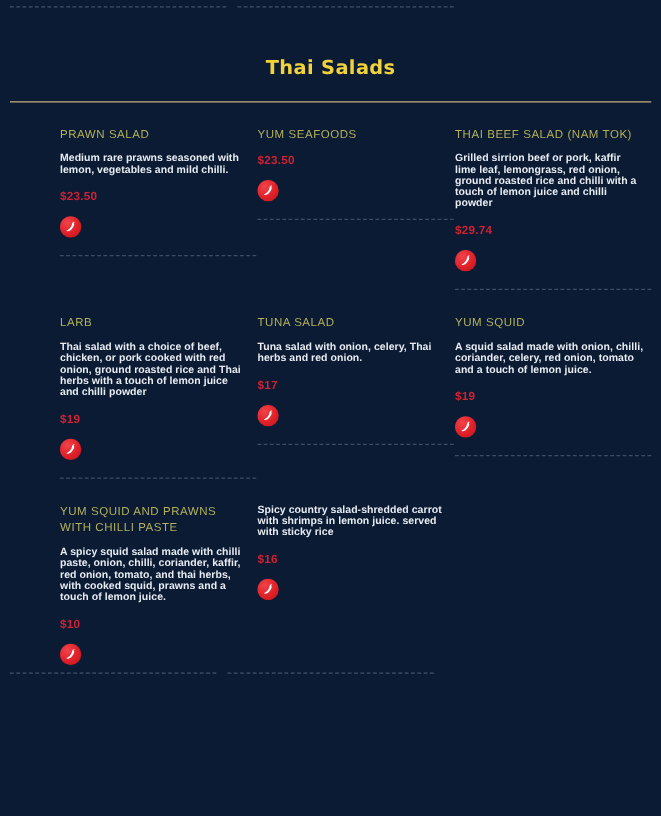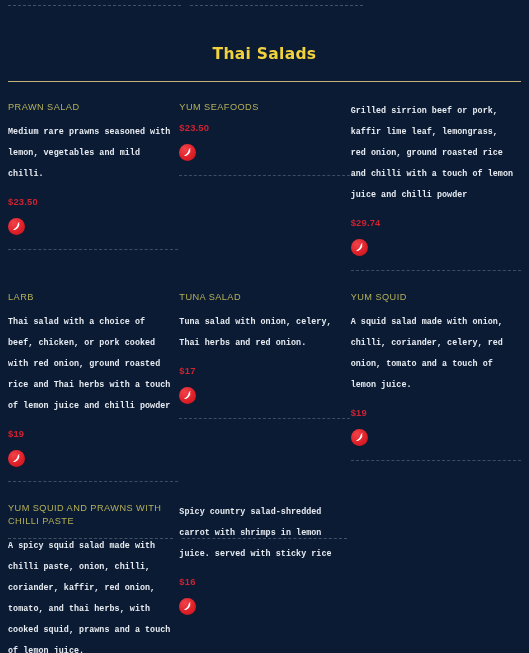--- a/index.html
+++ b/index.html
@@ -54,44 +54,44 @@
     background: #c7b27a;
     width: 100%;
   }
 
   
   .menu-grid {
     display: grid;
     grid-template-columns: 1fr 1fr 1fr;
     column-gap: 1px;
     padding-top: 19px;
+    margin-left: 40px;
   }
 
   .cell { position: relative; }
 
   .item { padding-right: 6px; }
 
   .item-title {
     color: #b5b05a;
     font-size: 9.2px;
     font-weight: 400;
     letter-spacing: .45px;
     line-height: 13px;
     margin-bottom: 8px;
     text-transform: uppercase;
   }
 
   .item-desc {
     color: #e8ecf2;
     font-size: 8.4px;
     font-weight: bold;
-    line-height: 21px;
+    line-height: 9px;
     letter-spacing: .05px;
     margin-bottom: 11px;
-    font-family: Liberation Mono, monospace;
   }
 
   .item-price {
     color: #cf2232;
     font-size: 9.4px;
     font-weight: bold;
     letter-spacing: .2px;
     margin-bottom: 11px;
   }
 
@@ -169,20 +169,21 @@
           <svg width="11" height="11" viewBox="0 0 24 24" aria-hidden="true">
             <path d="M15.5 4.2c.9-1.1 2.3-1.3 3.3-.8.4.2.2.8-.2.8-.8 0-1.4.4-1.8 1.1 1.1.6 1.6 1.8 1.3 3.2-.5 2.6-2.6 6.2-5.3 8.4-2.6 2.1-5.6 3-7.5 2.4-.6-.2-.7-.9-.1-1.1 2.2-.9 4.3-2.4 6-4.4 1.8-2.2 3-4.8 3.4-7.3.1-.9.4-1.6.9-2.3z" fill="#ffffff"></path>
           </svg>
         </div>
       </div>
       <div class="row-divider"></div>
     </div>
 
     <div class="cell">
       <div class="item">
+        <div class="item-title">THAI BEEF SALAD (NAM TOK)</div>
         <div class="item-desc">Grilled sirrion beef or pork, kaffir lime leaf, lemongrass, red onion, ground roasted rice and chilli with a touch of lemon juice and chilli powder</div>
         <div class="item-price">$29.74</div>
         <div class="chilli">
           <svg width="11" height="11" viewBox="0 0 24 24" aria-hidden="true">
             <path d="M15.5 4.2c.9-1.1 2.3-1.3 3.3-.8.4.2.2.8-.2.8-.8 0-1.4.4-1.8 1.1 1.1.6 1.6 1.8 1.3 3.2-.5 2.6-2.6 6.2-5.3 8.4-2.6 2.1-5.6 3-7.5 2.4-.6-.2-.7-.9-.1-1.1 2.2-.9 4.3-2.4 6-4.4 1.8-2.2 3-4.8 3.4-7.3.1-.9.4-1.6.9-2.3z" fill="#ffffff"></path>
           </svg>
         </div>
       </div>
       <div class="row-divider"></div>
     </div>

